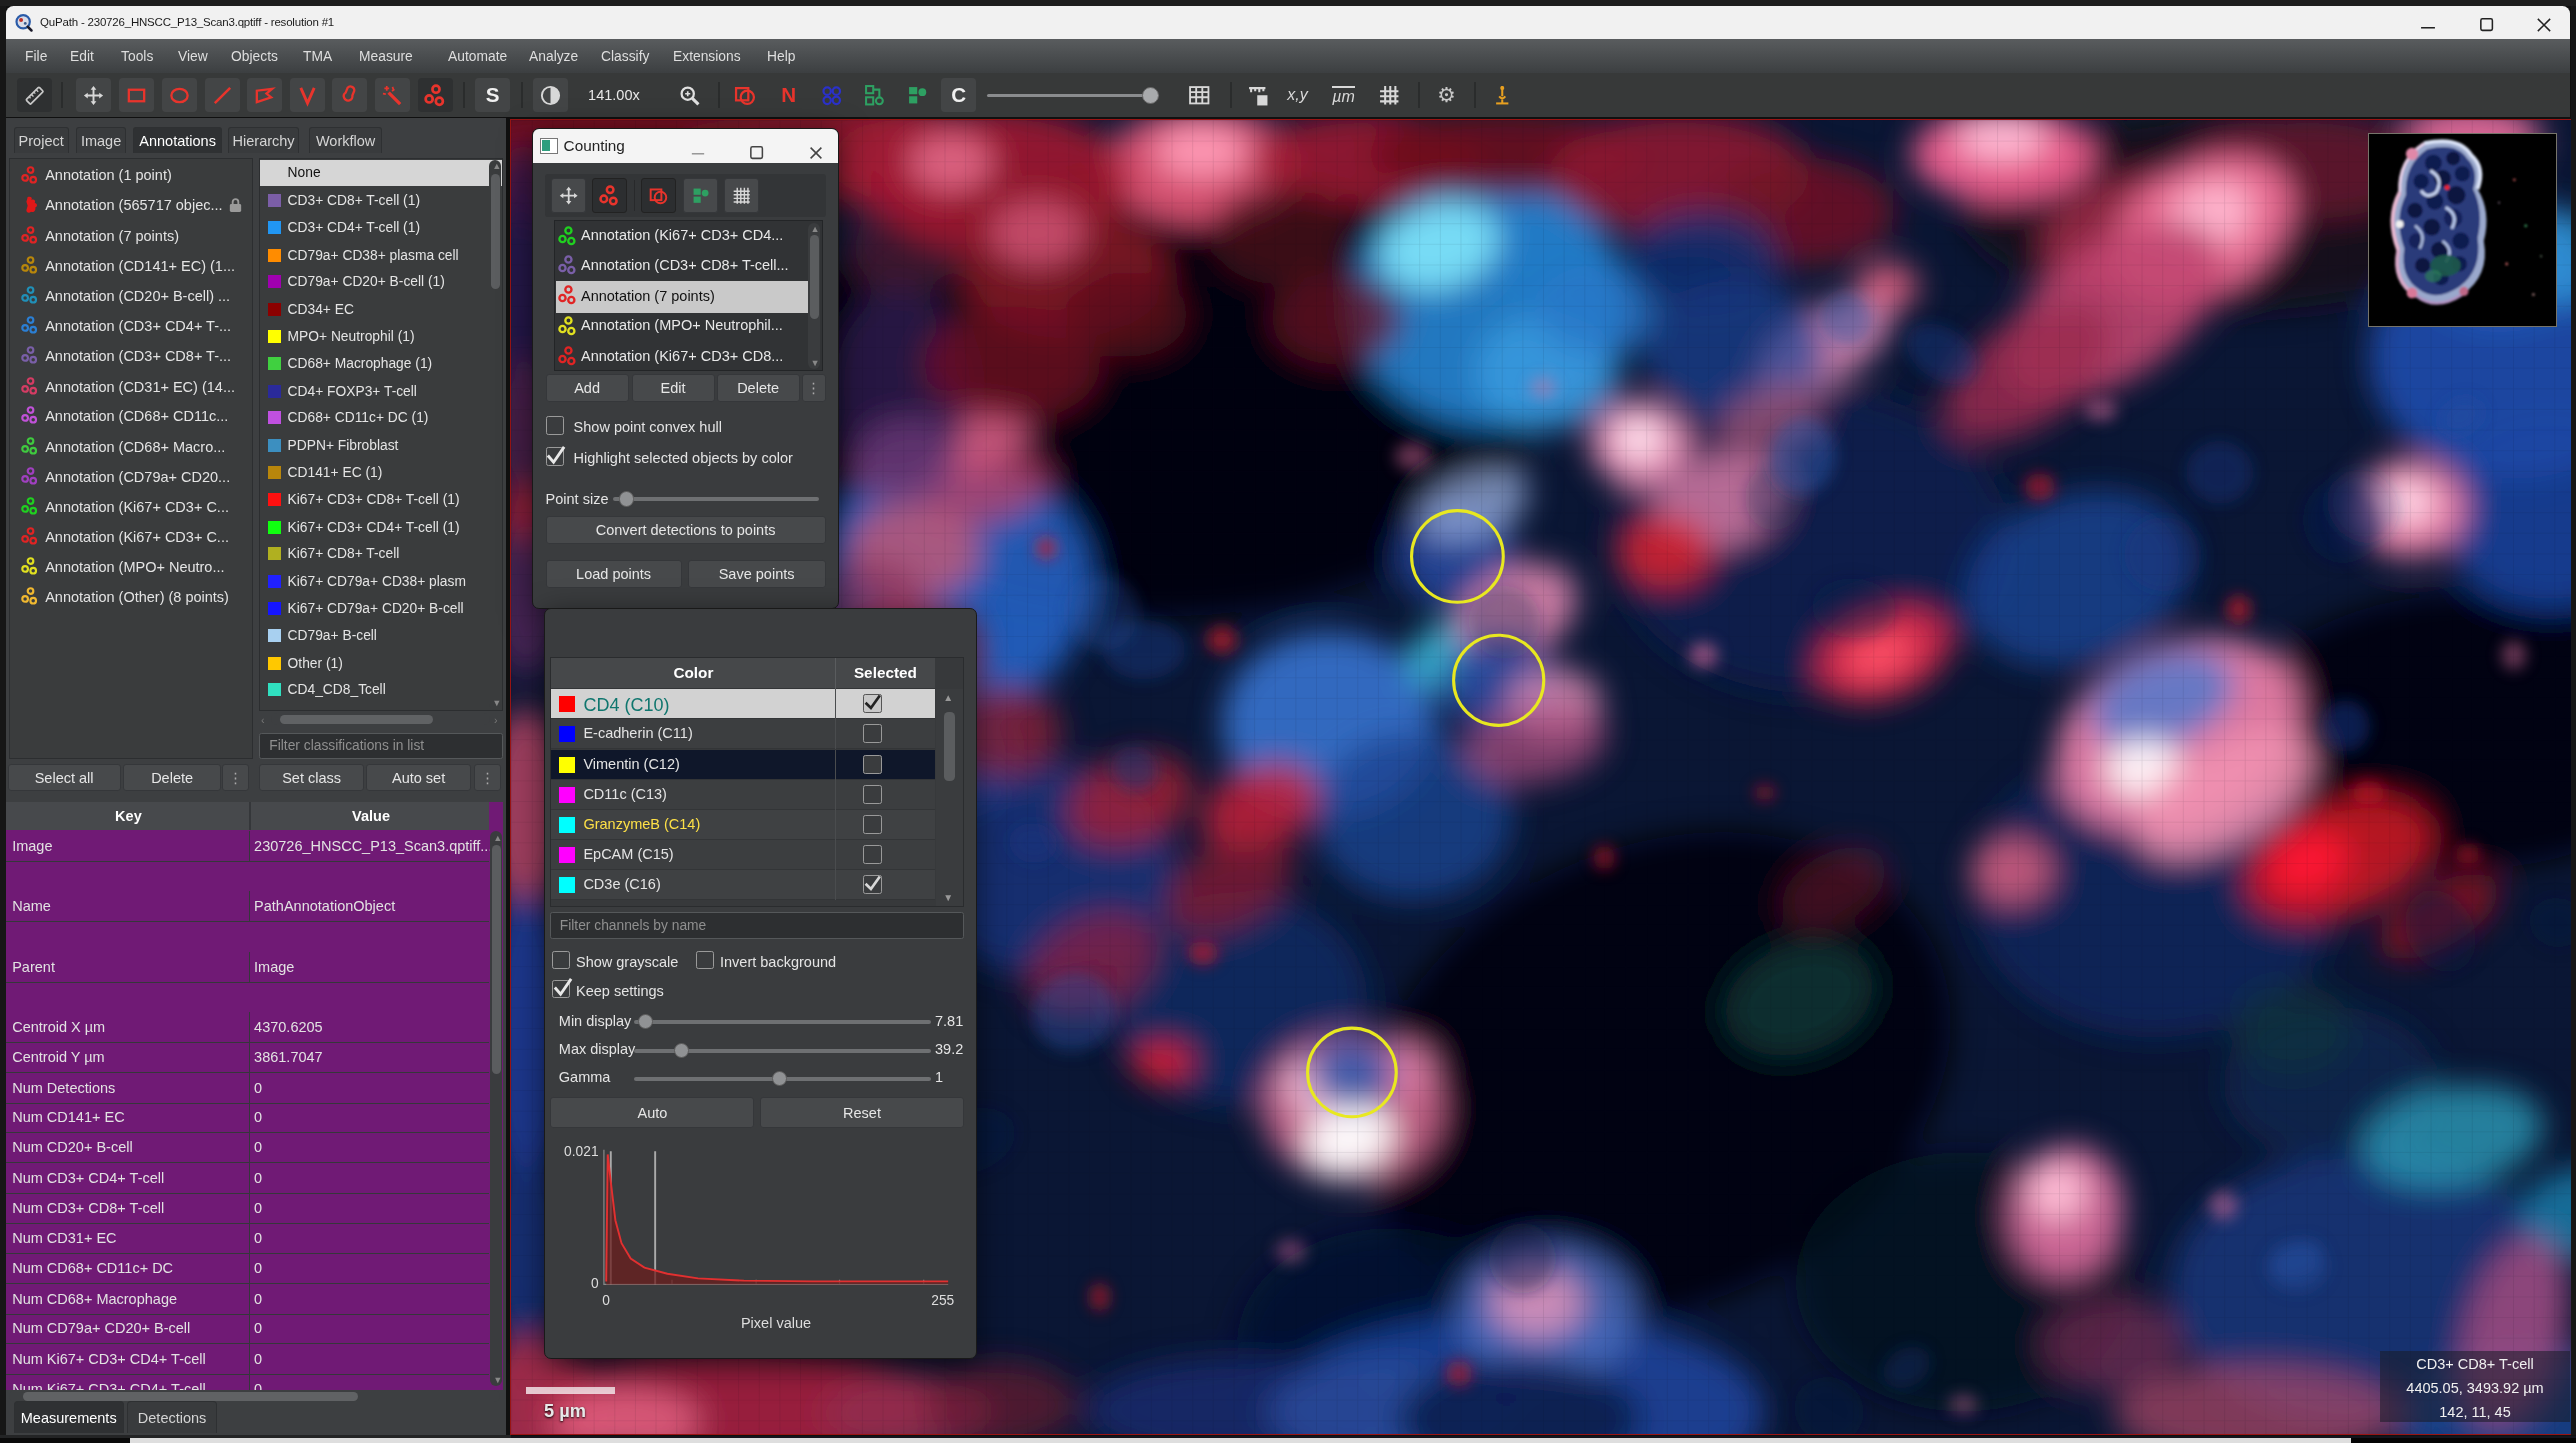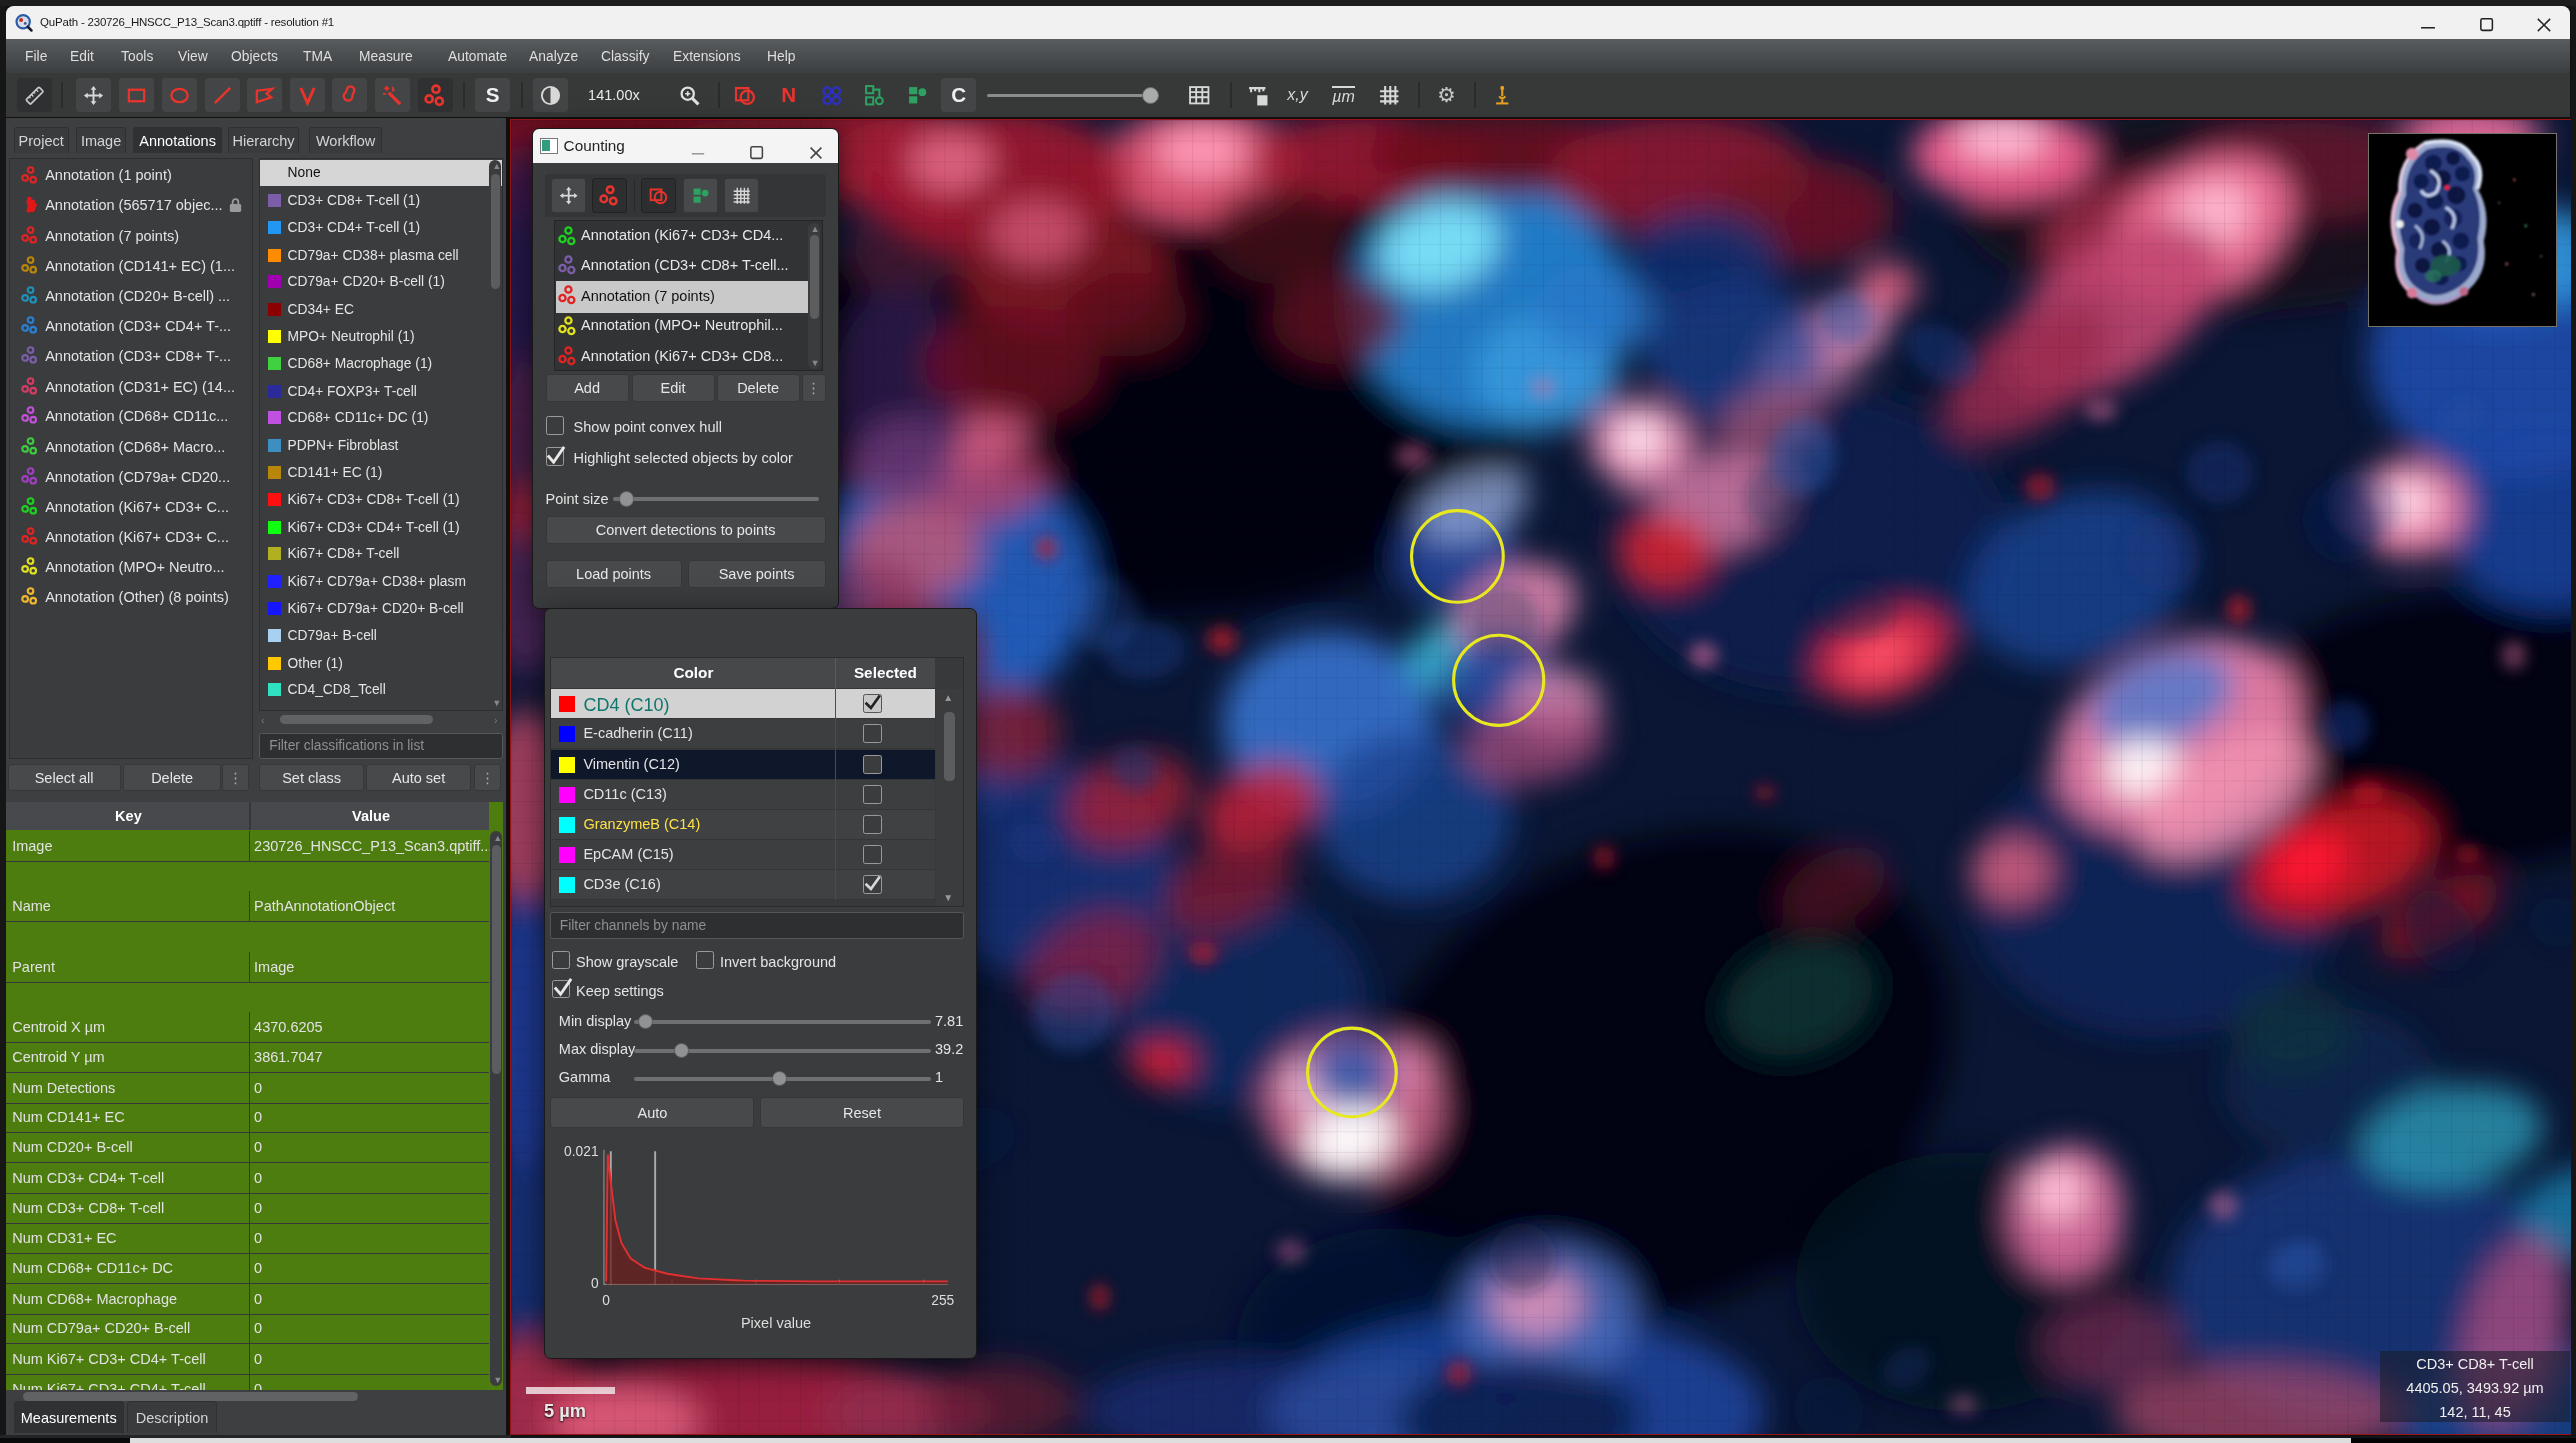--- a/index.html
+++ b/index.html
@@ -27,21 +27,21 @@
 .arow svg{position:absolute;left:10.7px;top:5.4px}
 .arow .t{position:absolute;left:35px;top:6.9px}
 #classlist{position:absolute;left:253px;top:40px;width:244px;height:553px;background:#3a3c3d;
  border:0.8px solid #2c2e30}
 .crow{position:absolute;left:0;width:100%;height:27.5px;color:#e4e4e4;font-size:13.8px;white-space:nowrap;overflow:hidden}
 .crow .sw{position:absolute;left:8.4px;top:6.9px;width:13px;height:13px}
 .crow .t{position:absolute;left:27.5px;top:6.1px}
 .crow.none{background:#d6d6d6;color:#111}
 .btn{position:absolute;background:#47494b;border:0.8px solid #35373a;border-radius:3.1px;color:#e6e6e6;
  display:flex;align-items:center;justify-content:center;font-size:14.5px}
-#kvtable{position:absolute;left:0px;top:684px;width:497px;height:588px;background:#4d7c0f;overflow:hidden}
+#kvtable{position:absolute;left:0px;top:684px;width:497px;height:588px;background:#701a75;overflow:hidden}
 .kvhead{position:absolute;left:0;top:0;width:483px;height:28px;background:#47494c;color:#fff;
  font-weight:bold;font-size:14.5px}
 .kvrow{position:absolute;left:0;width:483px;height:31px;color:#e2e2e2;font-size:14.5px;
  border-bottom:0.8px solid #35373a;white-space:nowrap}
 .kvrow .k{position:absolute;left:6.1px;top:6.9px}
 .kvrow .v{position:absolute;left:248px;top:6.9px}
 #viewer{position:absolute;left:511px;top:120px;width:2061px;height:1314px;background:#0a1634;
  outline:1.5px solid #991414}
 .dlg{position:absolute;background:#3a3c3e;border:0.8px solid #191919;border-radius:6.9px;
  box-shadow:0 7.6px 31px rgba(0,0,0,.55)}
@@ -606,21 +606,21 @@
       <div class="scroll-v" style="left:484px;top:29px;height:555px;background:#3a3c3e">
         <div style="position:absolute;left:3.1px;top:1.5px;color:#888;font-size:9.2px">▲</div>
         <div class="th" style="top:13.8px;height:229px"></div>
         <div style="position:absolute;left:3.1px;bottom:1.5px;color:#888;font-size:9.2px">▼</div>
       </div>
     </div>
 <div class="scroll-h" style="left:3.1px;top:1272px;width:491px;background:#3d3f41">
       <div class="th" style="left:13.8px;width:335px;background:#606264"></div>
     </div>
 <div class="tab sel" style="top:1283px;left:7.6px;width:110px;height:32px;border-radius:3.8px 3.8px 0 0">Measurements</div>
-<div class="tab" style="top:1283px;left:121px;width:90px;height:32px;border-radius:3.8px 3.8px 0 0">Description</div>
+<div class="tab" style="top:1283px;left:121px;width:90px;height:32px;border-radius:3.8px 3.8px 0 0">Detections</div>
 </div>
 <div id="viewer">
 <svg width="2061" height="1314" viewBox="0 0 2696 1719" style="position:absolute;left:0;top:0">
 <defs>
  <filter id="bf" x="-20%" y="-20%" width="140%" height="140%">
           <feGaussianBlur stdDeviation="20"></feGaussianBlur>
         </filter>
  <filter id="sf" x="-30%" y="-30%" width="160%" height="160%">
           <feGaussianBlur stdDeviation="10"></feGaussianBlur>
         </filter>

